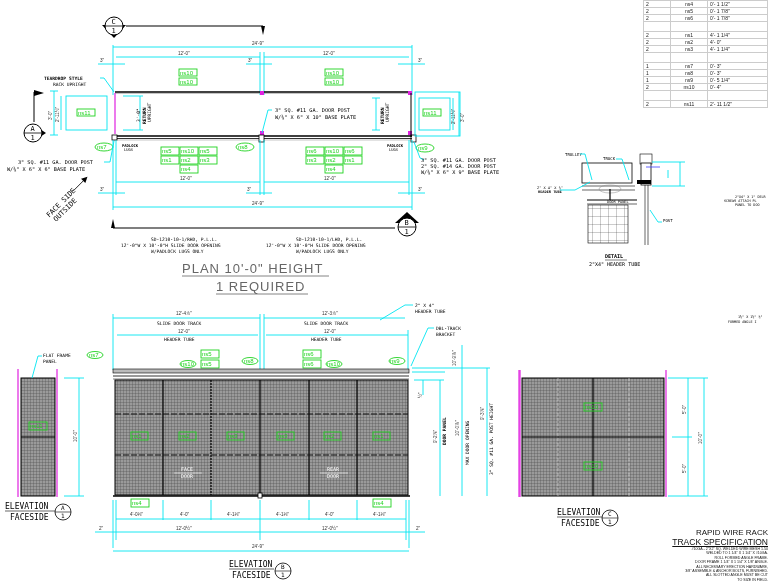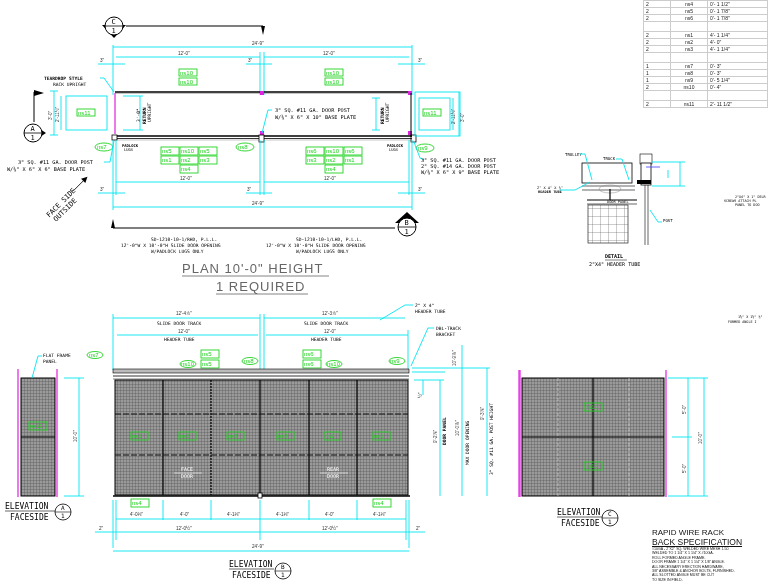--- a/index.html
+++ b/index.html
@@ -12,21 +12,21 @@
   .cy{stroke:#00e5f0;stroke-width:0.9;fill:none;}
   .mg{stroke:#e020e0;stroke-width:1.2;fill:none;}
   .gbox{fill:none;stroke:#1fd31f;stroke-width:0.9;}
   .gtx{font-family:"Liberation Sans",sans-serif;font-size:6px;fill:#1fd31f;}
   .title{font-family:"Liberation Sans",sans-serif;font-size:13px;fill:#666;letter-spacing:1px;}
   #spec-table{position:absolute;left:643px;top:0;width:125px;border-collapse:collapse;font-family:"Liberation Sans",sans-serif;font-size:5px;color:#222;}
   #spec-table td{border:0.5px solid #ccc;height:6px;padding:0 2px;}
   #spec-table td.q{width:22px;text-align:left;}
   #spec-table td.p{width:32px;text-align:center;}
   #spec-table tr.gap td{height:9px;}
-  .spec{position:absolute;left:652px;width:116px;text-align:left;font-family:"Liberation Sans",sans-serif;color:#111;}
+  .spec{position:absolute;left:652px;width:116px;text-align:right;font-family:"Liberation Sans",sans-serif;color:#111;}
 </style>
 </head>
 <body>
 
 <table id="spec-table">
   <tbody id="parts-body">
       <tr>
         <td class="q">2</td>
         <td class="p">ns4</td>
         <td class="l">0'- 1 1/2"</td>
@@ -564,21 +564,21 @@
     <line x1="557" y1="517" x2="602" y2="517" stroke="#000" stroke-width="0.6"></line>
     <text class="t" font-family="Liberation Sans" font-size="8" x="561" y="526">FACESIDE</text>
     <circle cx="610" cy="518" r="8" fill="#fff" stroke="#000" stroke-width="0.8"></circle>
     <line x1="602" y1="518" x2="618" y2="518" stroke="#000" stroke-width="0.6"></line>
     <text class="t" font-size="6" x="608" y="516">C</text>
     <text class="t" font-size="6" x="608" y="524">1</text>
   </g>
 </svg>
 
 <div class="spec" style="top:528px;font-size:8px;">RAPID WIRE RACK</div>
-<div class="spec" style="top:537px;font-size:8.5px;text-decoration:underline;">BACK SPECIFICATION</div>
+<div class="spec" style="top:537px;font-size:8.5px;text-decoration:underline;">TRACK SPECIFICATION</div>
 <div id="spec-lines" class="spec" style="top:547px;font-size:3.6px;line-height:4.4px;">
     <div>#10GA - 2"X2" SQ. WELDED WIRE MESH 1.50</div>
     <div>WELDED TO 1 1/4" X 1 1/4" X #10GA.</div>
     <div>ROLL FORMED ANGLE FRAME.</div>
     <div>DOOR FRAME 1 1/4" X 1 1/4" X 1/8" ANGLE.</div>
     <div>ALL NECESSARY ERECTION HARDWARE,</div>
     <div>3/8" ASSEMBLE &amp; ANCHOR BOLTS, FURNISHED.</div>
     <div>ALL SLOTTED ANGLE MUST BE CUT</div>
     <div>TO SIZE IN FIELD.</div>
   </div>

